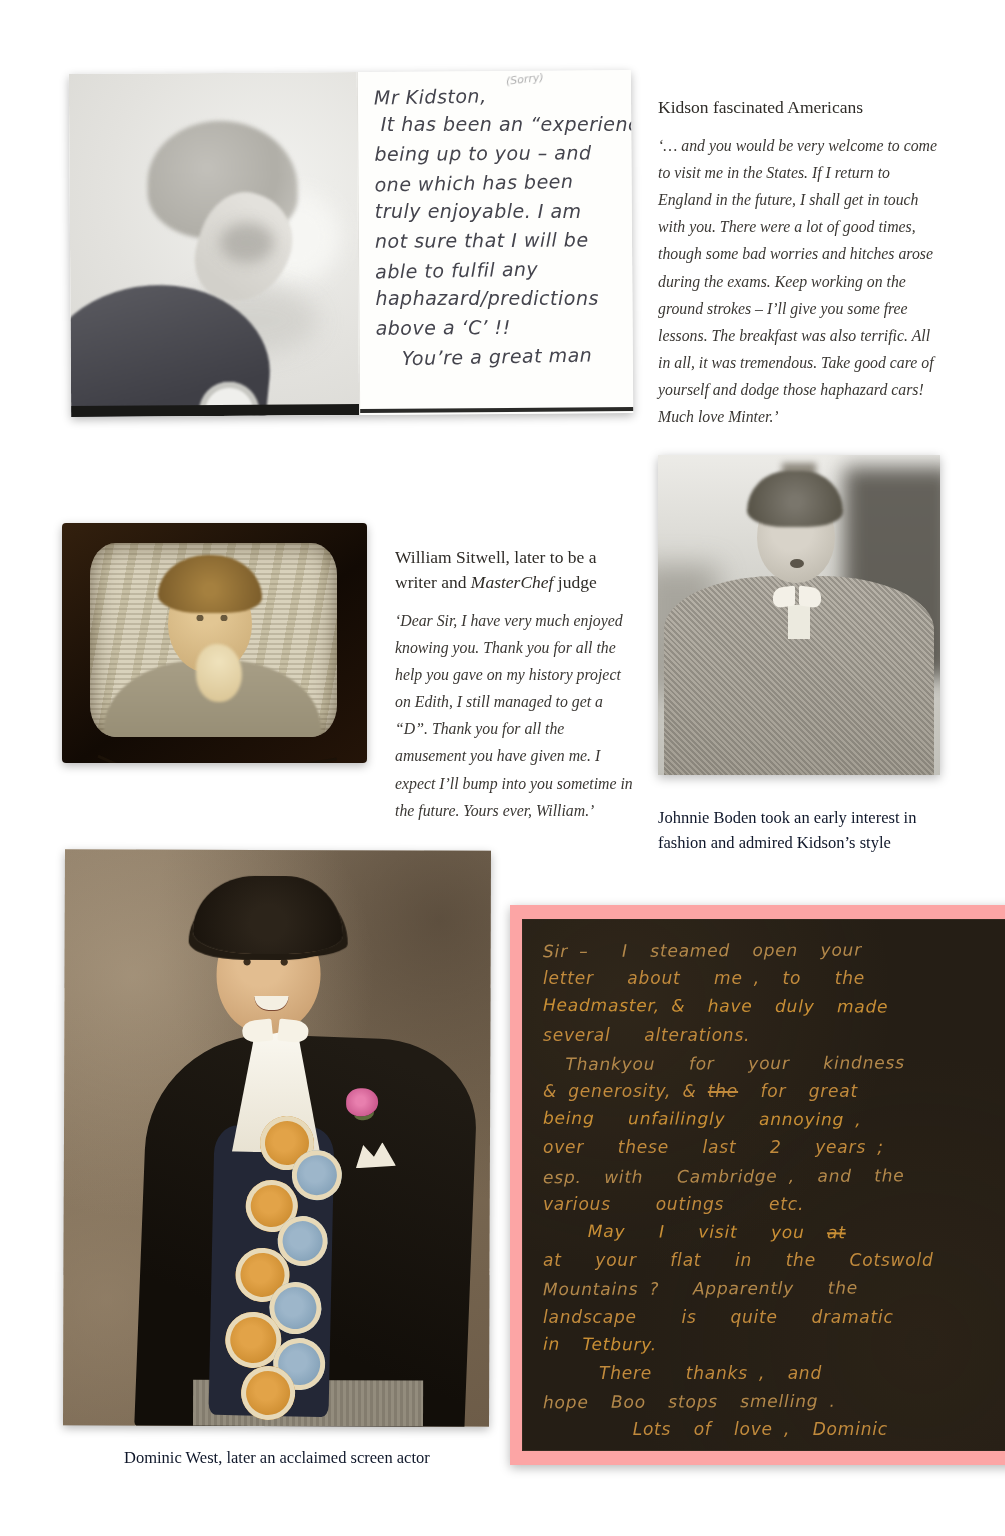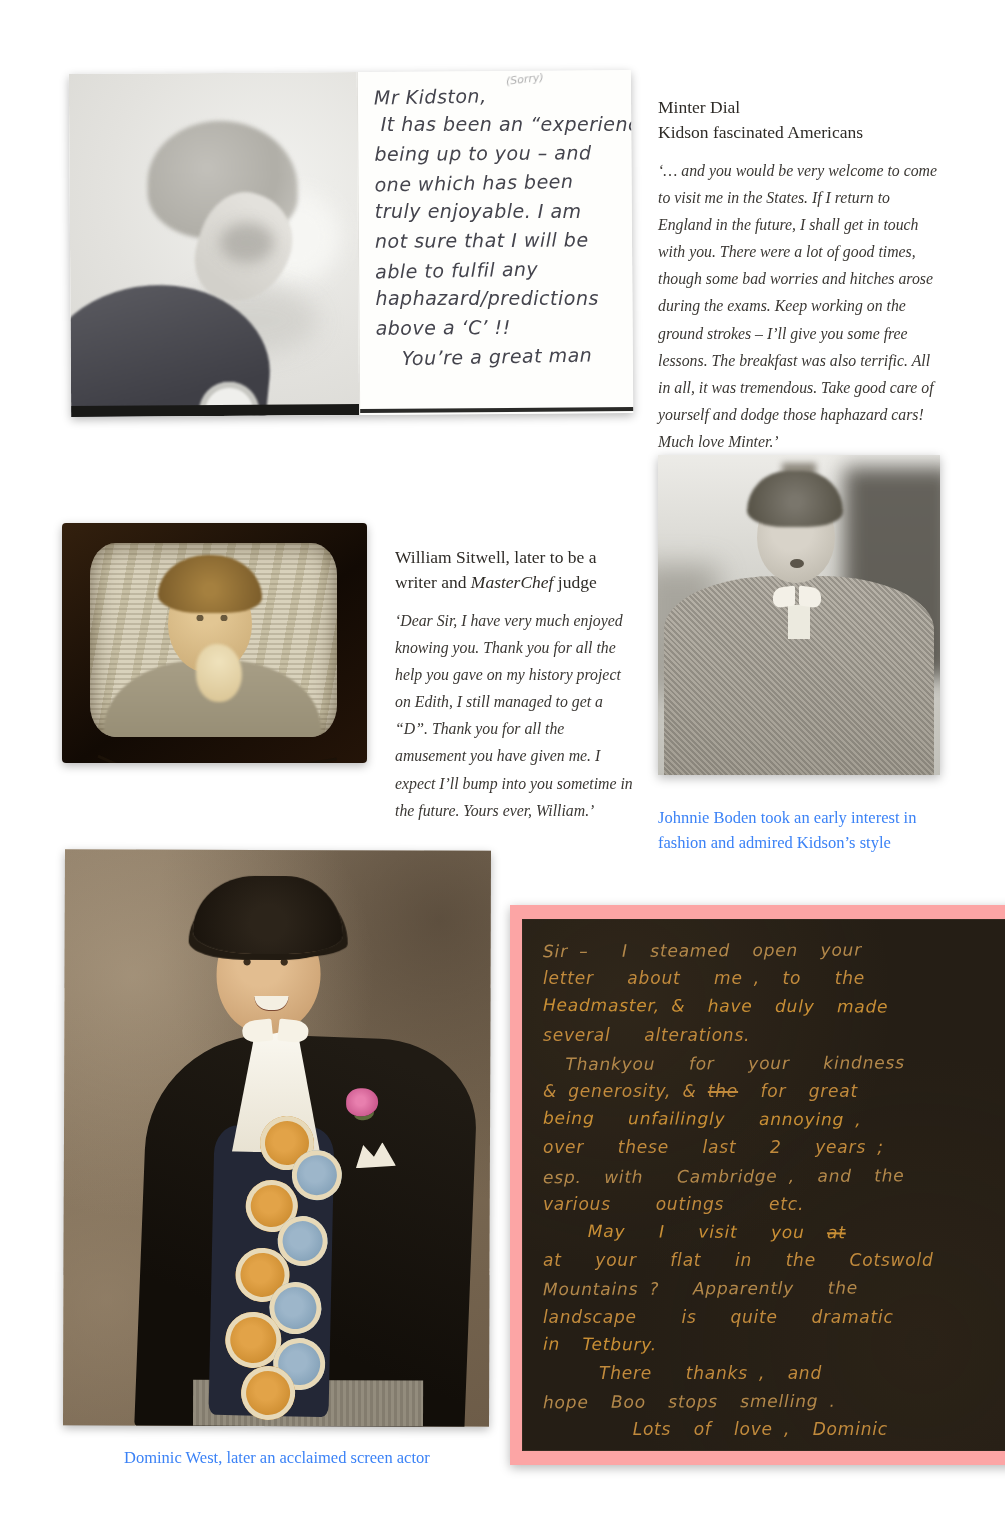--- a/index.html
+++ b/index.html
@@ -42,21 +42,21 @@
   .pc-note .hand-line:nth-child(3n+1){transform:rotate(-0.7deg);}
   .pc-note .hand-line:nth-child(3n+2){transform:rotate(0.4deg);}
   .pc-smudge{position:absolute;left:148px;top:2px;font-size:11px;color:rgba(110,110,112,.55);
       filter:blur(.7px);transform:rotate(-6deg);}
 
   
   .txt-head{font-size:17.5px;line-height:1.42;color:#2e2b27;}
   .txt-quote{font-style:italic;font-size:15.8px;line-height:1.72;color:#3a3733;margin-top:12px;}
   .minter-block{position:absolute;left:658px;top:95px;width:287px;}
   .sitwell-block{position:absolute;left:395px;top:515px;width:242px;margin-top:30px;}
-  .caption{position:absolute;font-size:16.5px;line-height:1.5;color:#3b82f6;}
+  .caption{position:absolute;font-size:16.5px;line-height:1.5;color:#0f172a;}
   .boden-caption{left:658px;top:806px;width:292px;}
   .west-caption{left:124px;top:1446px;width:360px;}
 
   
   .tv{left:62px;top:523px;width:305px;height:240px;
       background:linear-gradient(145deg,#33200e 0%,#120a04 55%,#241408 100%);border-radius:4px;}
   .tv:before{content:"";position:absolute;left:34px;bottom:-4px;width:46px;height:3px;
       background:#1c1208;transform:rotate(24deg);}
   .tv:after{content:"";position:absolute;right:30px;bottom:-2px;width:52px;height:3px;
       background:#1c1208;transform:rotate(-10deg);}
@@ -206,21 +206,20 @@
           <div class="hand-line"><span>haphazard/predictions</span></div>
           <div class="hand-line"><span>above a ‘C’ !!</span></div>
           <div class="hand-line"><span>    You’re a great man</span></div>
         </div>
       <div class="pc-note-bottomline"></div>
     </div>
   </div>
 
   <div class="minter-block">
     <div class="txt-head">
-      <div>Minter Dial</div>
       <div>Kidson fascinated Americans</div>
     </div>
     <div class="txt-quote">‘… and you would be very welcome to come to visit me in the States. If I return to England in the future, I shall get in touch with you. There were a lot of good times, though some bad worries and hitches arose during the exams. Keep working on the ground strokes – I’ll give you some free lessons. The breakfast was also terrific. All in all, it was tremendous. Take good care of yourself and dodge those haphazard cars!  Much love Minter.’</div>
   </div>
 
   <div class="photo tv">
     <div class="tv-screen">
       <div class="tv-suit"></div>
       <div class="tv-collar"></div>
       <div class="tv-face"></div>

